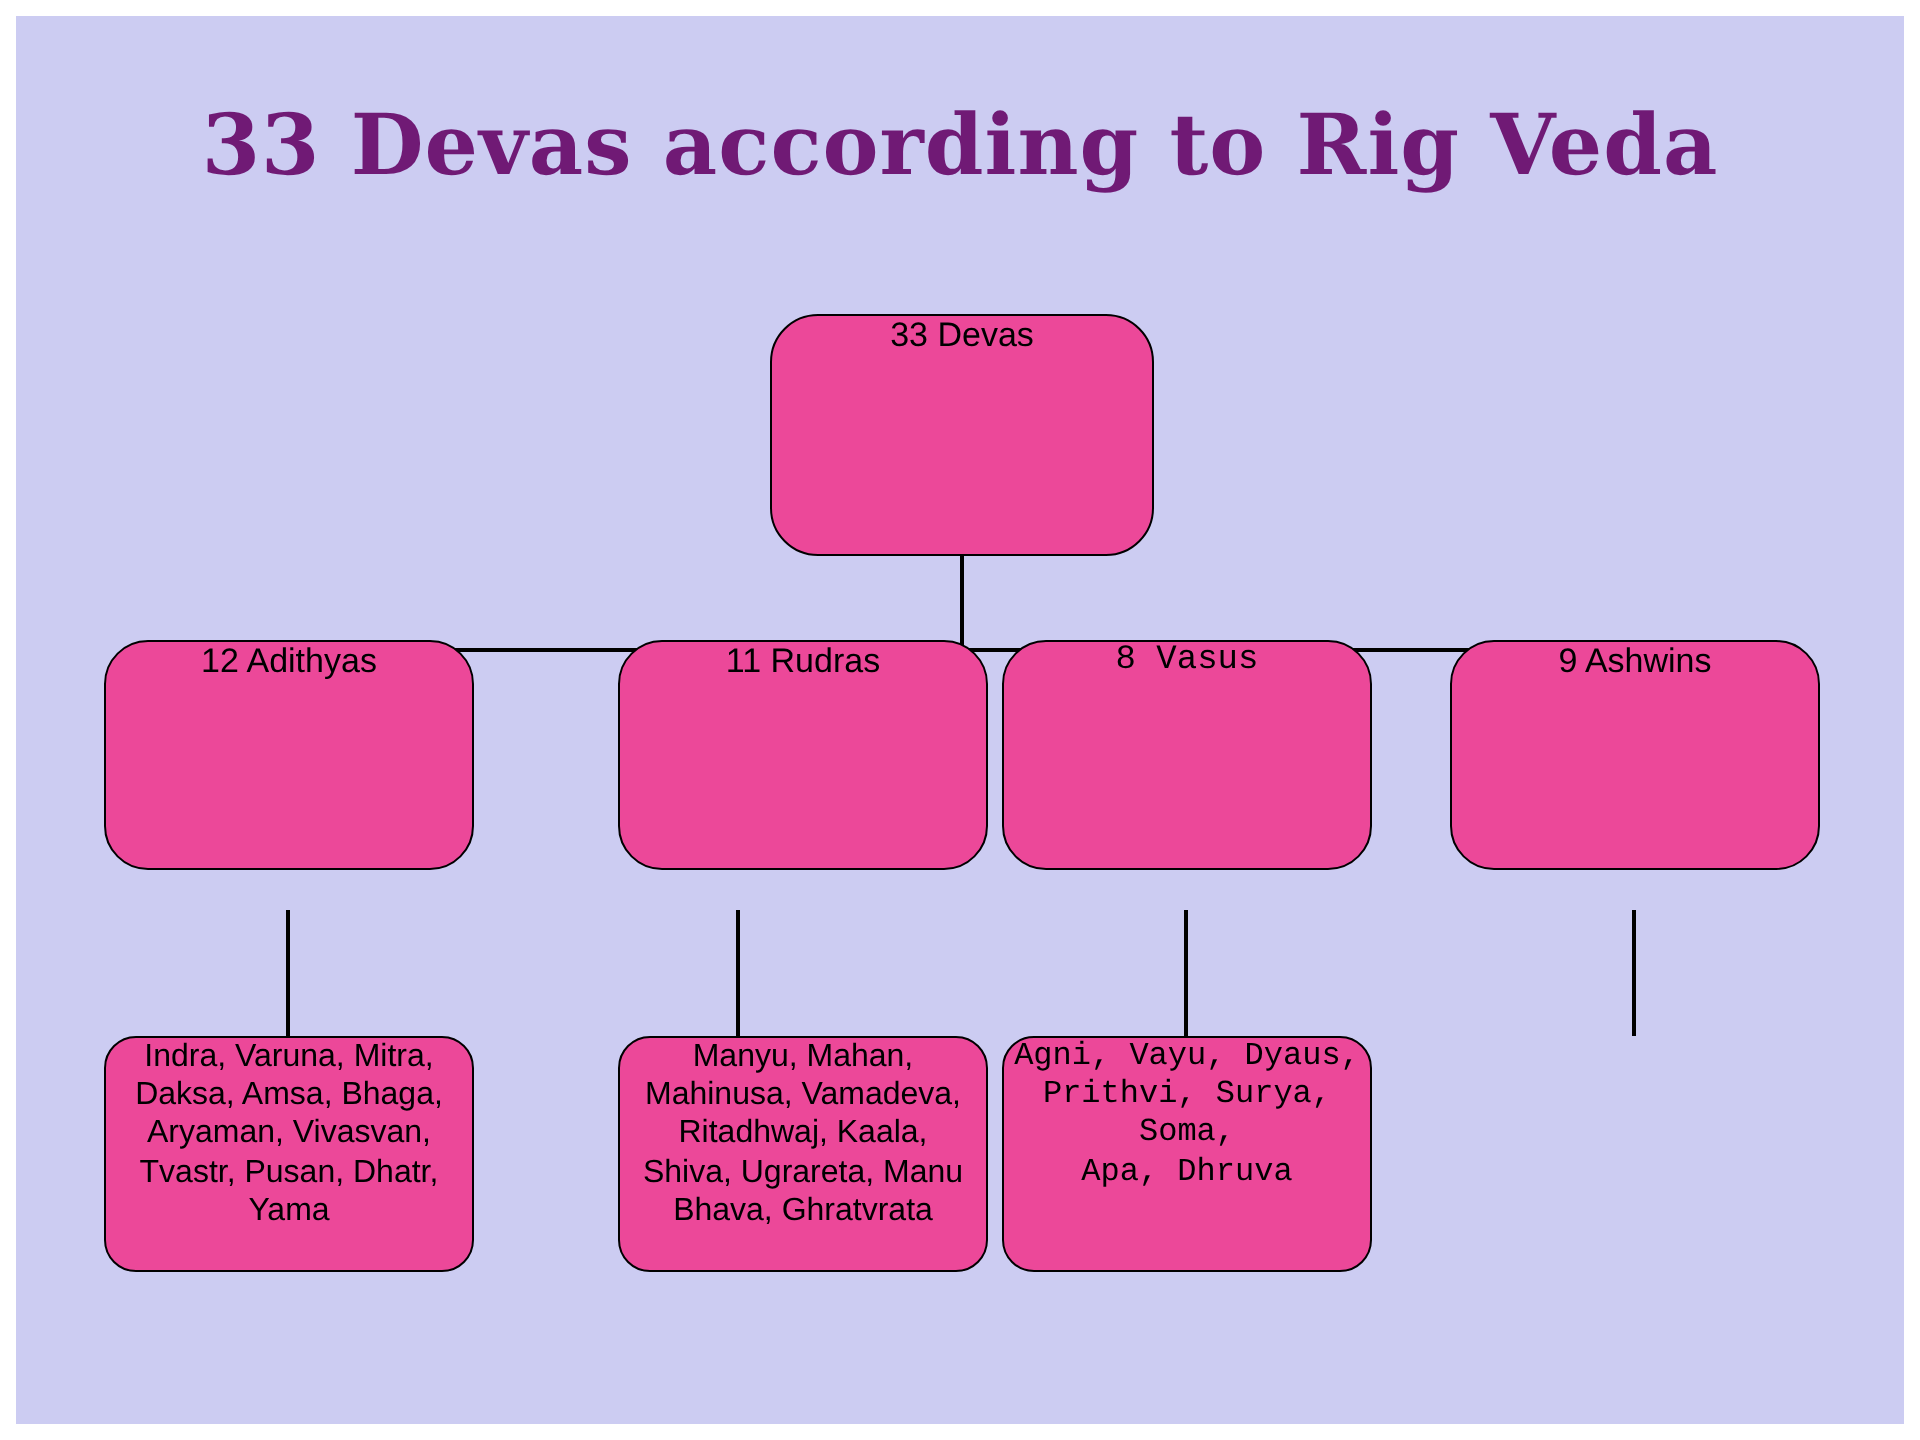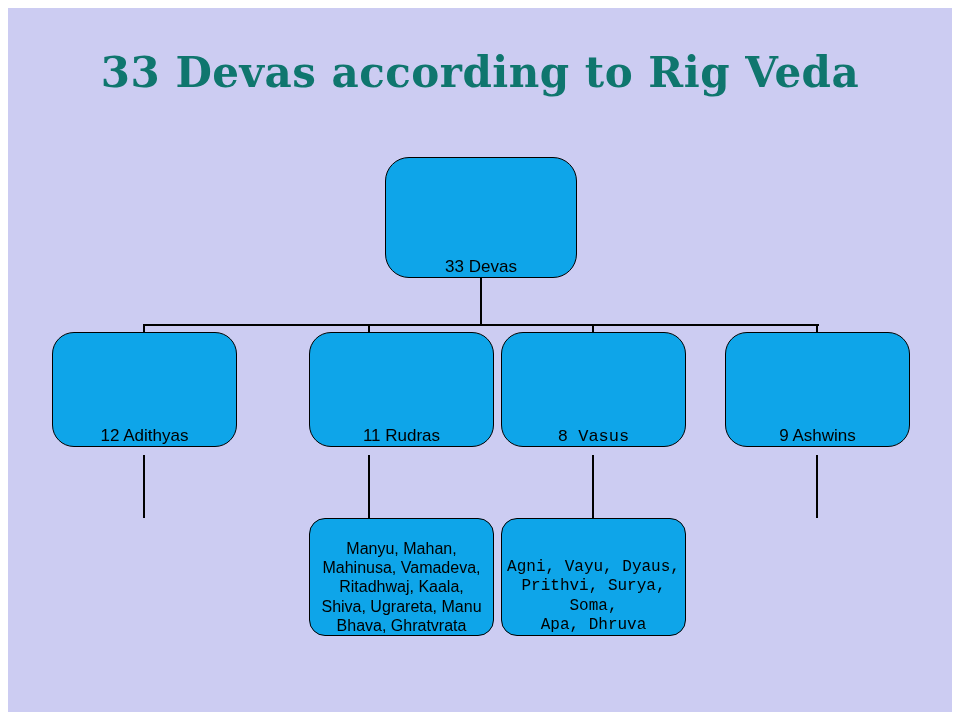--- a/index.html
+++ b/index.html
@@ -23,43 +23,43 @@
     position: absolute;
     left: 0;
     top: 40px;
     width: 944px;
     margin: 0;
     text-align: center;
     font-family: "DejaVu Serif", serif;
     font-weight: 800;
     font-size: 42px;
     letter-spacing: 0.5px;
-    color: #0f766e;
+    color: #701a75;
   }
   .node {
     position: absolute;
-    background: #0ea5e9;
+    background: #ec4899;
     border: 1.5px solid #000000;
     color: #000000;
     display: flex;
-    align-items: flex-end;
+    align-items: flex-start;
     justify-content: center;
     text-align: center;
     box-sizing: border-box;
   }
   .root {
     left: 377px;   
     top: 149px;    
     width: 192px;
     height: 121px;
     border-radius: 24px;
     font-size: 17px;
   }
   .child {
-    top: 324px;    
+    top: 312px;    
     width: 185px;
     height: 115px;
     border-radius: 22px;
     font-size: 17px;
   }
   .leaf {
     top: 510px;    
     width: 185px;
     height: 118px;
     border-radius: 16px;
@@ -118,20 +118,27 @@
   <div class="node child col2">
     <span>11 Rudras</span>
   </div>
   <div class="node child col3">
     <span>8 Vasus</span>
   </div>
   <div class="node child col4">
     <span>9 Ashwins</span>
   </div>
 
+  <div class="node leaf col1">
+    <span class="members">Indra, Varuna, Mitra,
+Daksa, Amsa, Bhaga,
+Aryaman, Vivasvan,
+Tvastr, Pusan, Dhatr,
+Yama</span>
+  </div>
   <div class="node leaf col3">
     <span class="members">Agni, Vayu, Dyaus,
 Prithvi, Surya,
 Soma,
 Apa, Dhruva</span>
   </div>
   <div class="node leaf col2">
     <span class="members">Manyu, Mahan,
 Mahinusa, Vamadeva,
 Ritadhwaj, Kaala,

